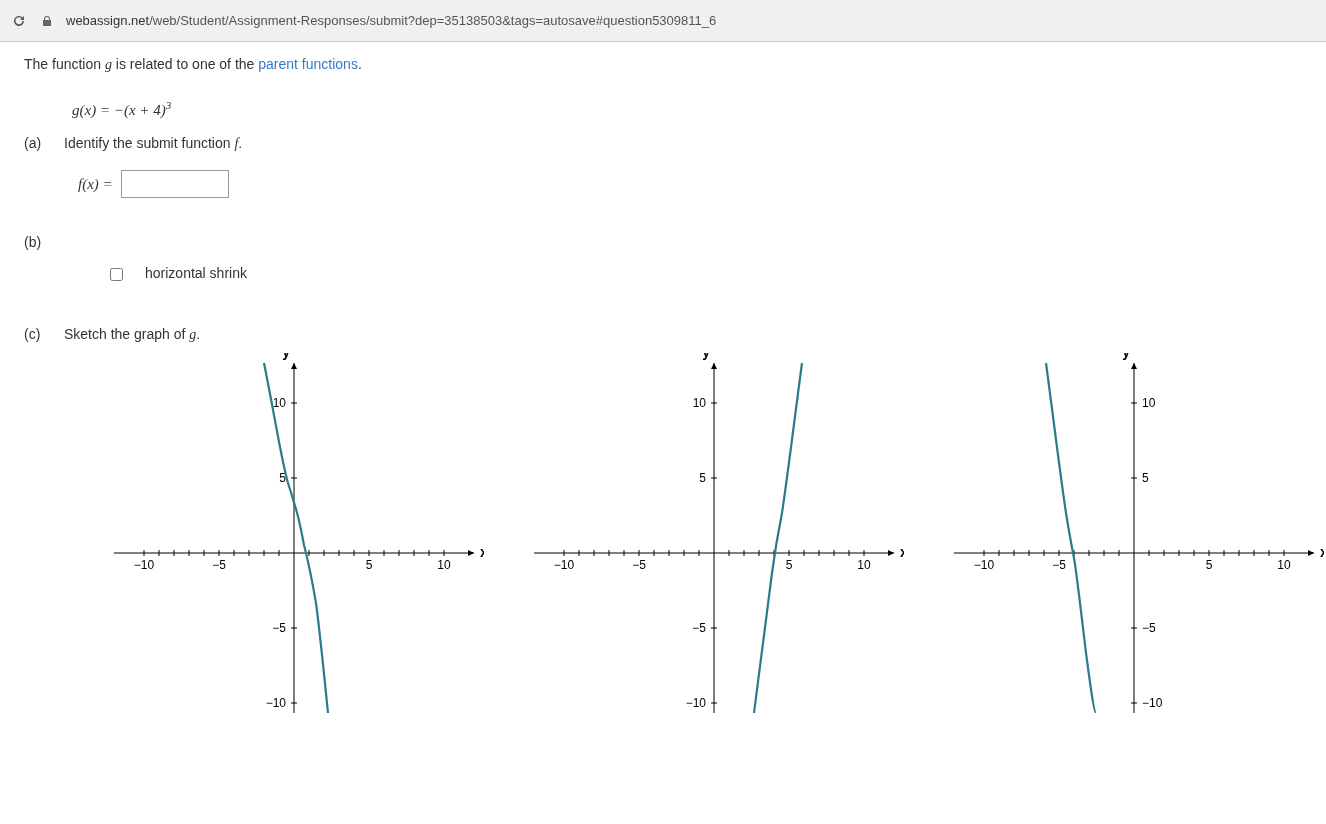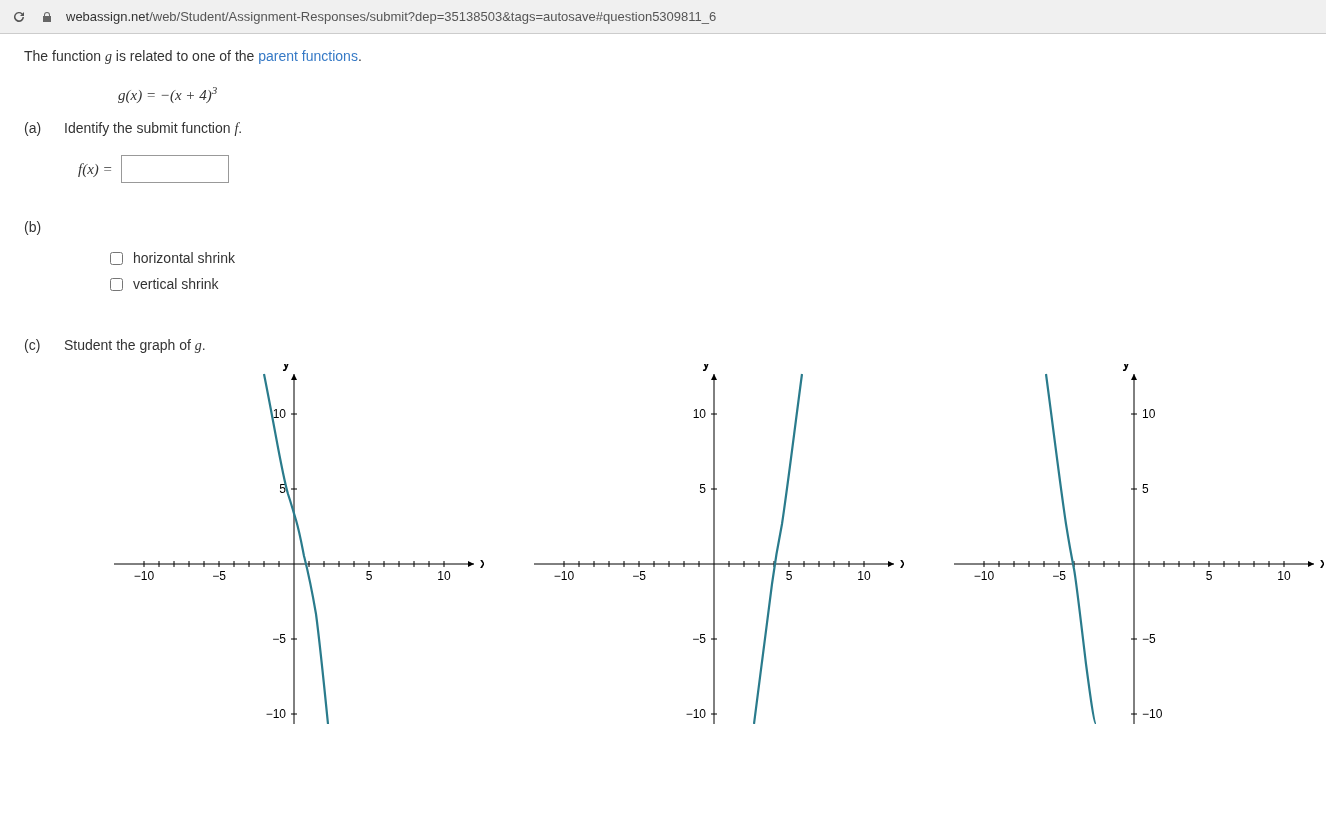--- a/index.html
+++ b/index.html
@@ -1,32 +1,32 @@
 <!DOCTYPE html>
 <html><head>
 <meta charset="utf-8">
 <style>
   * { box-sizing: border-box; margin: 0; padding: 0; }
   body { font-family: Arial, Helvetica, sans-serif; font-size: 14px; color: #333; background: #fff; width: 1326px; }
-  .browser-bar { height: 34px; background: #f0f0f0; border-bottom: 1px solid #ccc; display: flex; align-items: center; padding: 0 10px; gap: 12px; }
+  .browser-bar { height: 42px; background: #f0f0f0; border-bottom: 1px solid #ccc; display: flex; align-items: center; padding: 0 10px; gap: 12px; }
   .reload { width: 18px; height: 18px; display: flex; align-items: center; justify-content: center; cursor: pointer; }
   .lock { width: 14px; height: 14px; display: flex; align-items: center; justify-content: center; color: #666; }
   .url { font-size: 13px; color: #555; }
   .url .domain { color: #333; }
   .content { padding: 14px 24px; }
-  .intro { margin-bottom: 19px; }
+  .intro { margin-bottom: 26px; }
   .link { color: #3579c6; }
-  .equation { margin: 14px 0 14px 94px; font-style: italic; font-family: 'Times New Roman', serif; font-size: 15px; }
+  .equation { margin: 14px 0 14px 48px; font-style: italic; font-family: 'Times New Roman', serif; font-size: 15px; }
   .equation sup { font-size: 11px; }
   .part { display: flex; margin-top: 16px; margin-bottom: 10px; gap: 14px; }
   .part-label { min-width: 26px; }
   .answer-row { margin: 18px 0 18px 54px; display: flex; align-items: center; gap: 8px; font-style: italic; font-family: 'Times New Roman', serif; font-size: 15px; }
   .answer-input { width: 108px; height: 28px; border: 1px solid #999; background: #fff; }
   .options { margin-left: 86px; }
-  .option-row { display: flex; align-items: center; gap: 10px; padding: 5px 0; }
+  .option-row { display: flex; align-items: flex-end; gap: 22px; padding: 5px 0; }
   .option-row input[type=checkbox] { width: 13px; height: 13px; }
   .dotted { outline: 1px dotted #888; outline-offset: 2px; padding: 0 2px; }
   .italic-var { font-style: italic; font-family: 'Times New Roman', serif; }
   .graphs { display: flex; gap: 40px; margin-top: 8px; margin-left: 80px; }
   .graph { width: 380px; height: 360px; }
   svg text { font-family: Arial, sans-serif; font-size: 12px; fill: #000; }
   svg .axis-label { font-weight: bold; font-size: 14px; }
   svg .curve { stroke: #2a7b8c; stroke-width: 2.2; fill: none; }
   svg .axis { stroke: #000; stroke-width: 1; }
   svg .tick { stroke: #000; stroke-width: 1; }
@@ -74,30 +74,26 @@
 
   <div class="part" style="margin-top:36px">
     <div class="part-label">(b)</div>
   </div>
 
   <div class="options">
     <div class="option-row">
       <input type="checkbox" style="">
       <span>horizontal shrink</span>
     </div>
-    <div class="option-row">
-      <input type="checkbox" style="">
-      <span>vertical shrink</span>
-    </div>
   </div>
 
   <div class="part" style="margin-top:40px">
     <div class="part-label">(c)</div>
     <div>
-      <span>Student the graph of </span><span class="italic-var">g</span><span>.</span>
+      <span>Sketch the graph of </span><span class="italic-var">g</span><span>.</span>
     </div>
   </div>
 
   <div class="graphs">
 
     <div class="graph">
       <svg width="380" height="360" viewBox="0 0 380 360">
         <g transform="translate(190,200)">
 
           <line class="axis" x1="-180" y1="0" x2="180" y2="0"></line>

